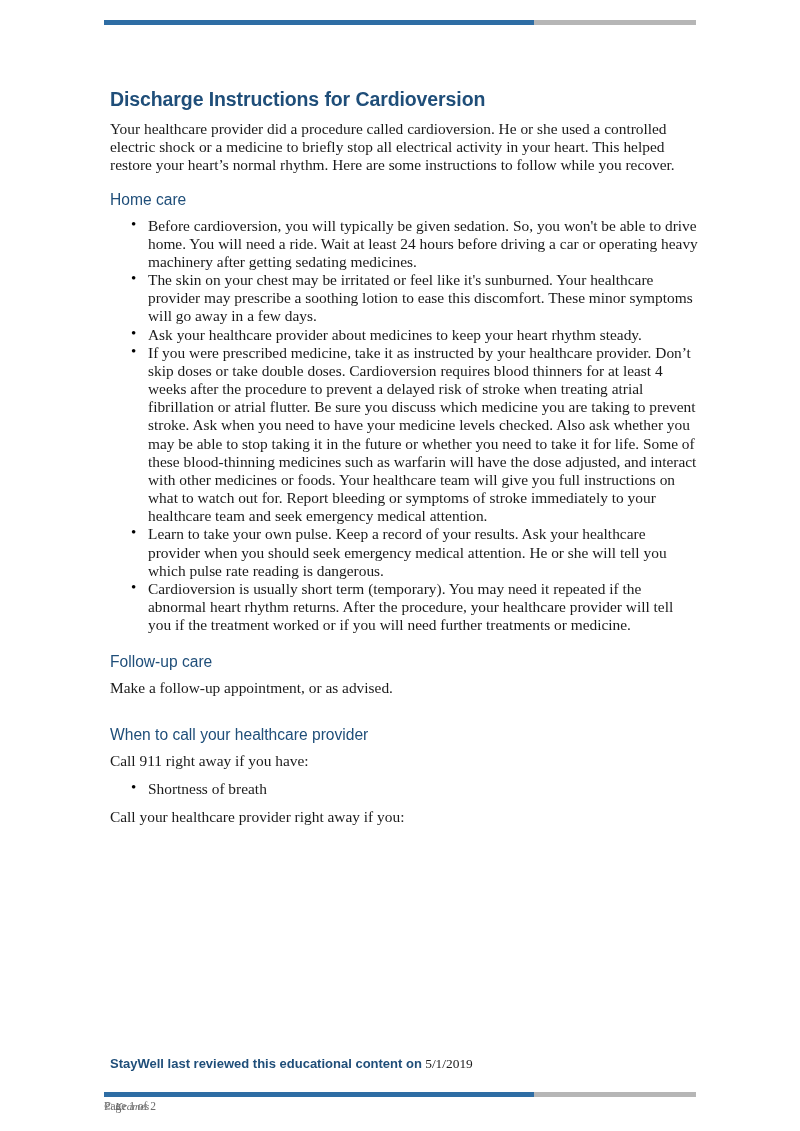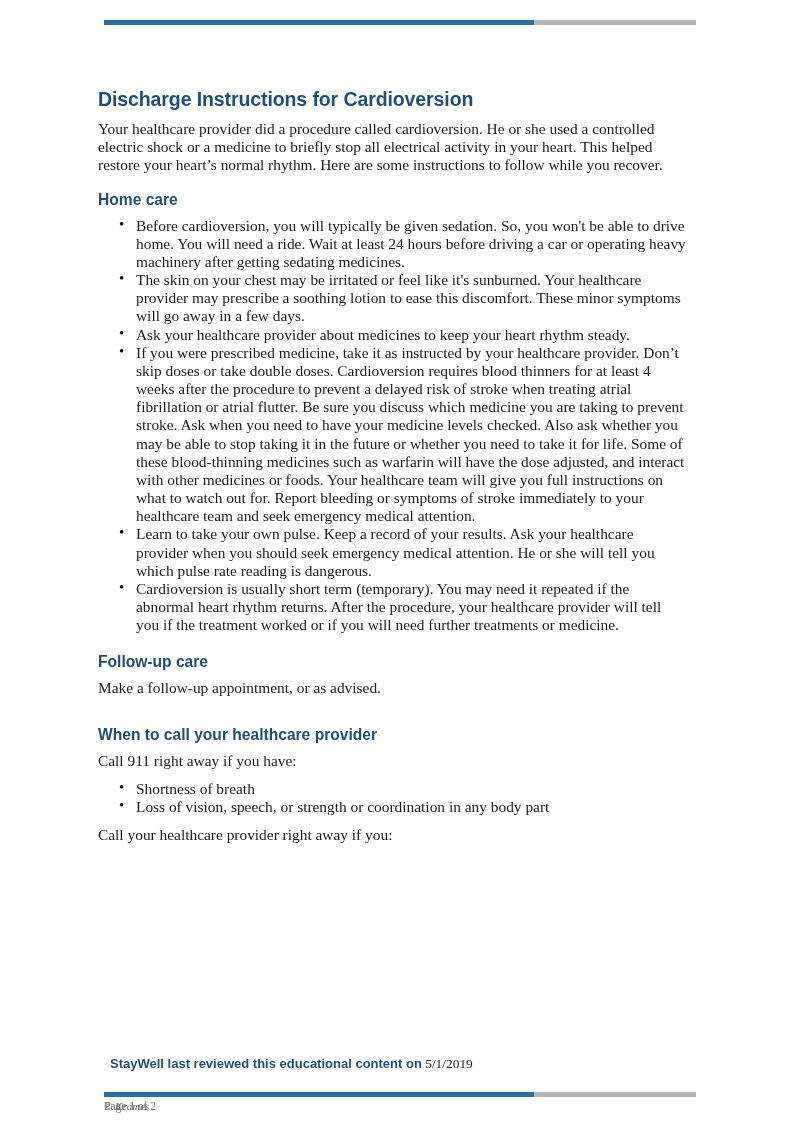--- a/index.html
+++ b/index.html
@@ -35,41 +35,41 @@
     top: 0;
     left: 0;
     width: 430px;
     height: 5px;
     background: #2e6da4;
   }
   
   .content {
     position: absolute;
     top: 88px;
-    left: 98px;
+    left: 110px;
     width: 588px;
   }
   h1.doc-title {
     font-family: "Liberation Sans", sans-serif;
     font-size: 19.5px;
     font-weight: bold;
     color: #1f4e79;
     margin: 0 0 9px 0;
     letter-spacing: -0.1px;
   }
   p.intro {
     font-size: 15.4px;
     line-height: 1.18;
     margin: 0 0 16px 0;
     color: #1a1a1a;
   }
   h2.section {
     font-family: "Liberation Sans", sans-serif;
     font-size: 15.6px;
-    font-weight: bold;
+    font-weight: normal;
     color: #1f4e79;
     margin: 0 0 8px 0;
   }
   h2.section.spaced {
     margin-top: 19px;
   }
   ul.bullets {
     margin: 0 0 0 0;
     padding-left: 38px;
     list-style: none;
@@ -182,21 +182,20 @@
 
     <h2 class="section spaced">Follow-up care</h2>
     <p class="body-text">Make a follow-up appointment, or as advised.</p>
 
     <div class="gap-md"></div>
 
     <h2 class="section">When to call your healthcare provider</h2>
     <p class="body-text">Call 911 right away if you have:</p>
     <ul class="bullets">
       <li>Shortness of breath</li>
-      <li>Loss of vision, speech, or strength or coordination in any body part</li>
     </ul>
 
     <div class="gap-sm"></div>
 
     <p class="body-text">Call your healthcare provider right away if you:</p>
 
   </div>
 
   <div class="review-line">
     <span class="bold">StayWell last reviewed this educational content on</span>

